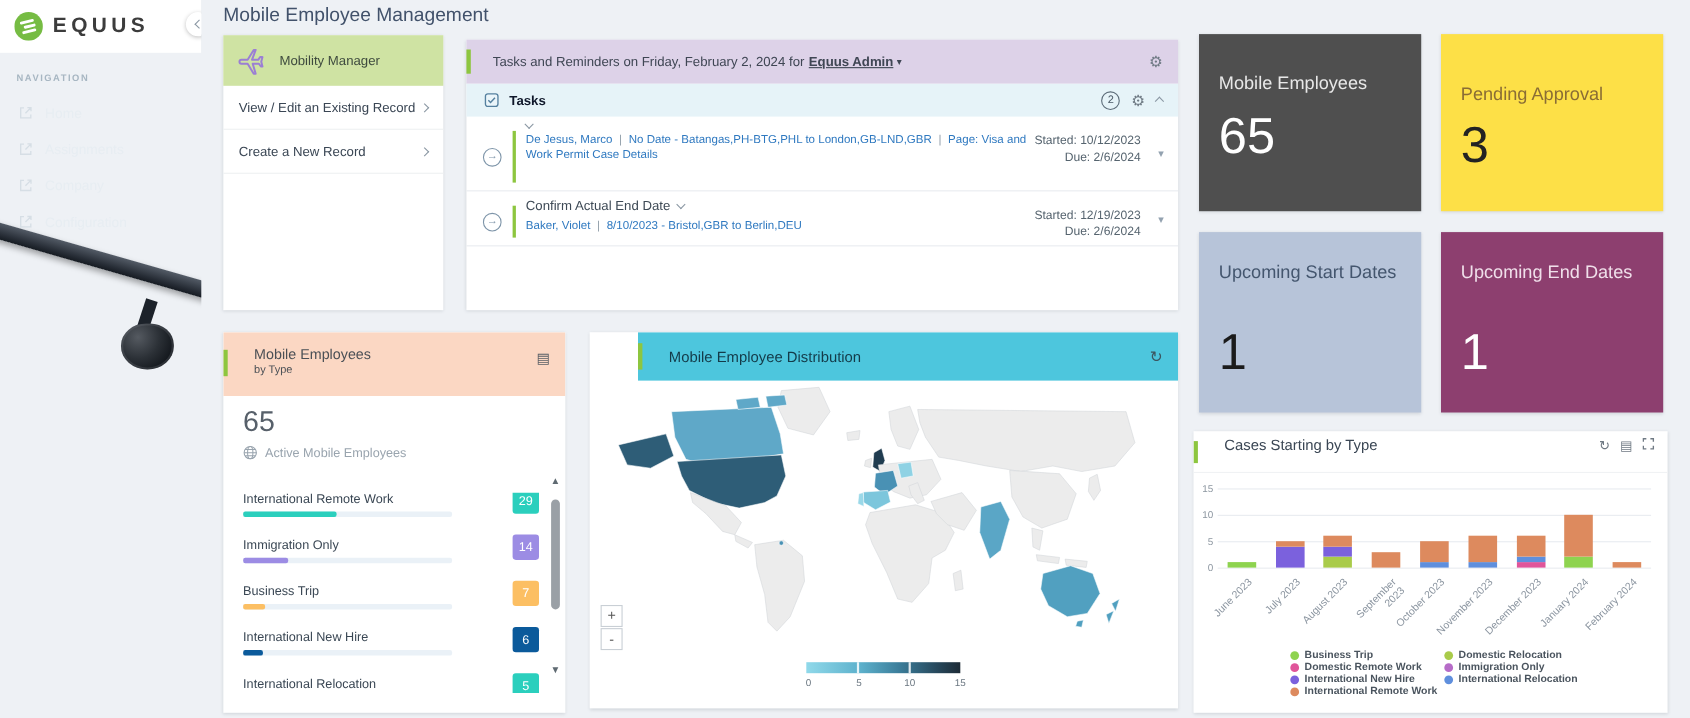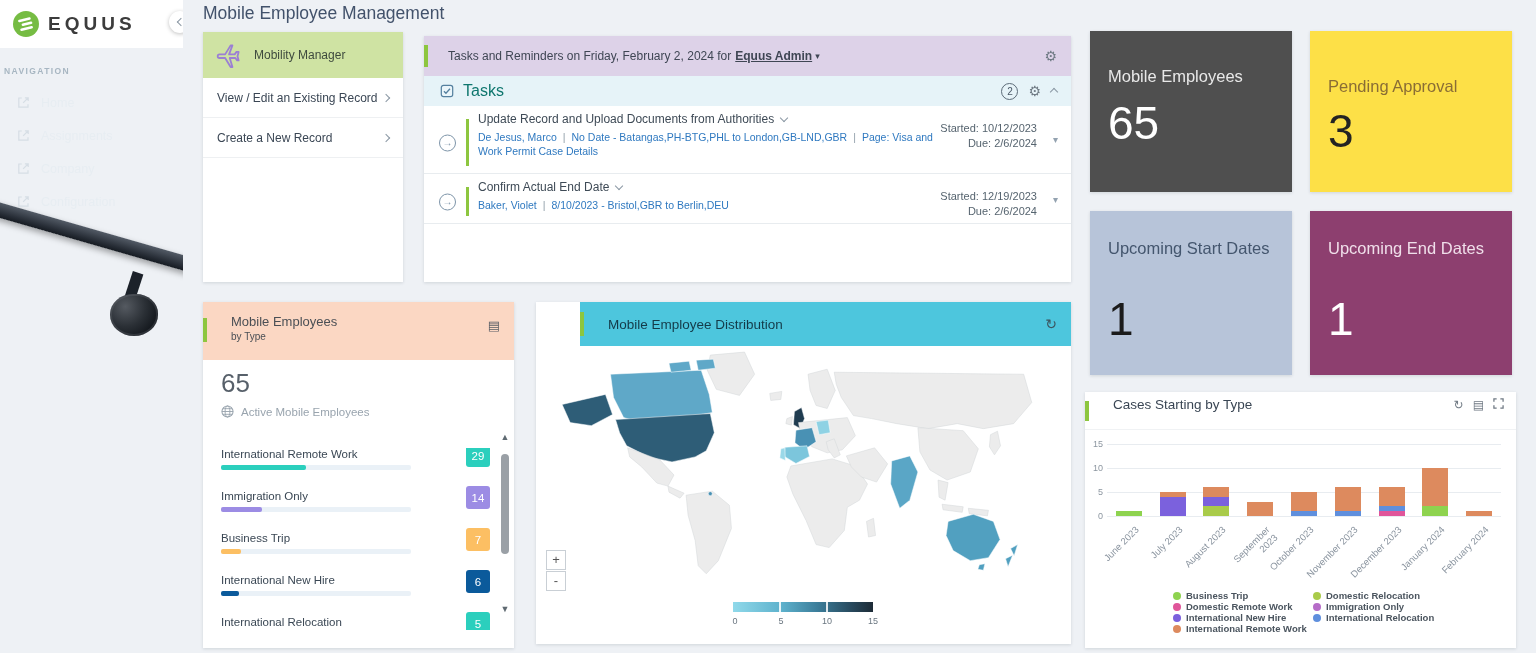--- a/index.html
+++ b/index.html
@@ -23,21 +23,21 @@
     display:flex; align-items:center; padding-left:13px; }
   .brand-text { font-size:19px; letter-spacing:4px; color:#3c3c3c; font-weight:bold; margin-left:9px; }
   .collapse-btn { position:absolute; left:169px; top:11px; width:22px; height:22px; border-radius:50%;
     background:#fff; box-shadow:0 1px 4px rgba(0,0,0,.25); z-index:6; display:flex; align-items:center; justify-content:center; cursor:pointer; }
   .chev { display:inline-block; width:6px; height:6px; border-right:1.6px solid #8a97a3; border-bottom:1.6px solid #8a97a3; }
   .chev.left { transform:rotate(135deg); margin-left:2px; }
   .chev.right { transform:rotate(-45deg); }
   .chev.down { transform:rotate(45deg); margin-top:-2px; }
   .chev.up { transform:rotate(-135deg); margin-top:2px; }
   .nav-area { position:absolute; left:0; top:48px; width:183px; z-index:4; }
-  .nav-label { font-size:8.5px; letter-spacing:1.4px; color:#a7b6c2; margin:18px 0 10px 4px; font-weight:bold; }
+  .nav-label { font-size:8.5px; letter-spacing:1.4px; color:#a7b6c2; margin:18px 0 10px 15px; font-weight:bold; }
   .nav-item { display:flex; align-items:center; gap:10px; padding:9px 16px; color:#e7edf2; font-size:12.5px; cursor:pointer; }
   .nav-item svg { flex:0 0 auto; }
 
   
   .card { position:absolute; background:#fff; box-shadow:0 1px 3px rgba(40,55,70,.15); }
   .dots { background-image:radial-gradient(rgba(0,0,0,.05) 1px, transparent 1.2px); background-size:5px 5px; }
   .dots-light { background-image:radial-gradient(rgba(255,255,255,.10) 1px, transparent 1.2px); background-size:5px 5px; }
   .accent { position:absolute; left:0; width:4px; background:#8dc63f; }
 
   .page-title { position:absolute; left:203px; top:3px; font-size:17.5px; color:#42526b; }
@@ -48,21 +48,21 @@
   .menu-row { position:relative; height:40px; display:flex; align-items:center; justify-content:space-between;
     padding:0 14px; border-bottom:1px solid #eef0f2; font-size:12px; color:#3a4654; cursor:pointer; }
 
   
   .tr-header { position:relative; height:40px; background:#ddd2e8; display:flex; align-items:center; padding:0 14px 0 24px; }
   .tr-title { font-size:12px; color:#3f4654; }
   .tr-user { text-decoration:underline; margin-left:4px; font-weight:bold; cursor:pointer; }
   .tri-down { color:#3f4654; font-size:9px; margin-left:3px; }
   .gear { margin-left:auto; color:#6f7a84; font-size:14px; cursor:pointer; }
   .tasks-subheader { height:30px; background:#e6f3f8; display:flex; align-items:center; padding:0 14px 0 16px; gap:9px; }
-  .tasks-subtitle { font-size:16px; color:#0f766e; font-weight:normal; }
+  .tasks-subtitle { font-size:12px; color:#0f172a; font-weight:bold; }
   .sub-right { margin-left:auto; display:flex; align-items:center; gap:10px; }
   .count-badge { width:17px; height:17px; border:1px solid #5c6b78; border-radius:50%; font-size:10px; color:#4a5866;
     display:flex; align-items:center; justify-content:center; cursor:pointer; }
   .task-row { position:relative; border-bottom:1px solid #e8ecef; }
   .task-ico { position:absolute; left:15px; top:50%; transform:translateY(-50%); width:17px; height:17px; border-radius:50%;
     border:1.4px solid #7e95a9; color:#7e95a9; font-size:10px; line-height:14px; text-align:center; cursor:pointer; }
   .task-green { position:absolute; left:42px; top:7px; bottom:7px; width:3px; background:#8dc63f; }
   .task-content { margin:6px 130px 6px 54px; }
   .task-title { font-size:12px; color:#3e4a56; display:flex; align-items:center; gap:7px; }
   .task-links { margin-top:4px; font-size:10.5px; color:#2f79c0; line-height:14px; max-width:485px; }
@@ -211,21 +211,20 @@
         <span class="gear" style="margin-left:0;">⚙</span>
         <span class="chev up"></span>
       </span>
     </div>
 
     <div class="task-row" style="height:62px;">
       <span class="task-ico">→</span>
       <div class="task-green"></div>
       <div class="task-content">
         <div class="task-title">
-          <span>Update Record and Upload Documents from Authorities</span>
           <span class="chev down"></span>
         </div>
         <div class="task-links">
           <a>De Jesus, Marco</a><span class="task-sep">|</span><a>No Date - Batangas,PH-BTG,PHL to London,GB-LND,GBR</a><span class="task-sep">|</span><a>Page: Visa and Work Permit Case Details</a>
         </div>
       </div>
       <div class="task-dates">
         <div>Started: 10/12/2023</div>
         <div>Due: 2/6/2024</div>
       </div>

